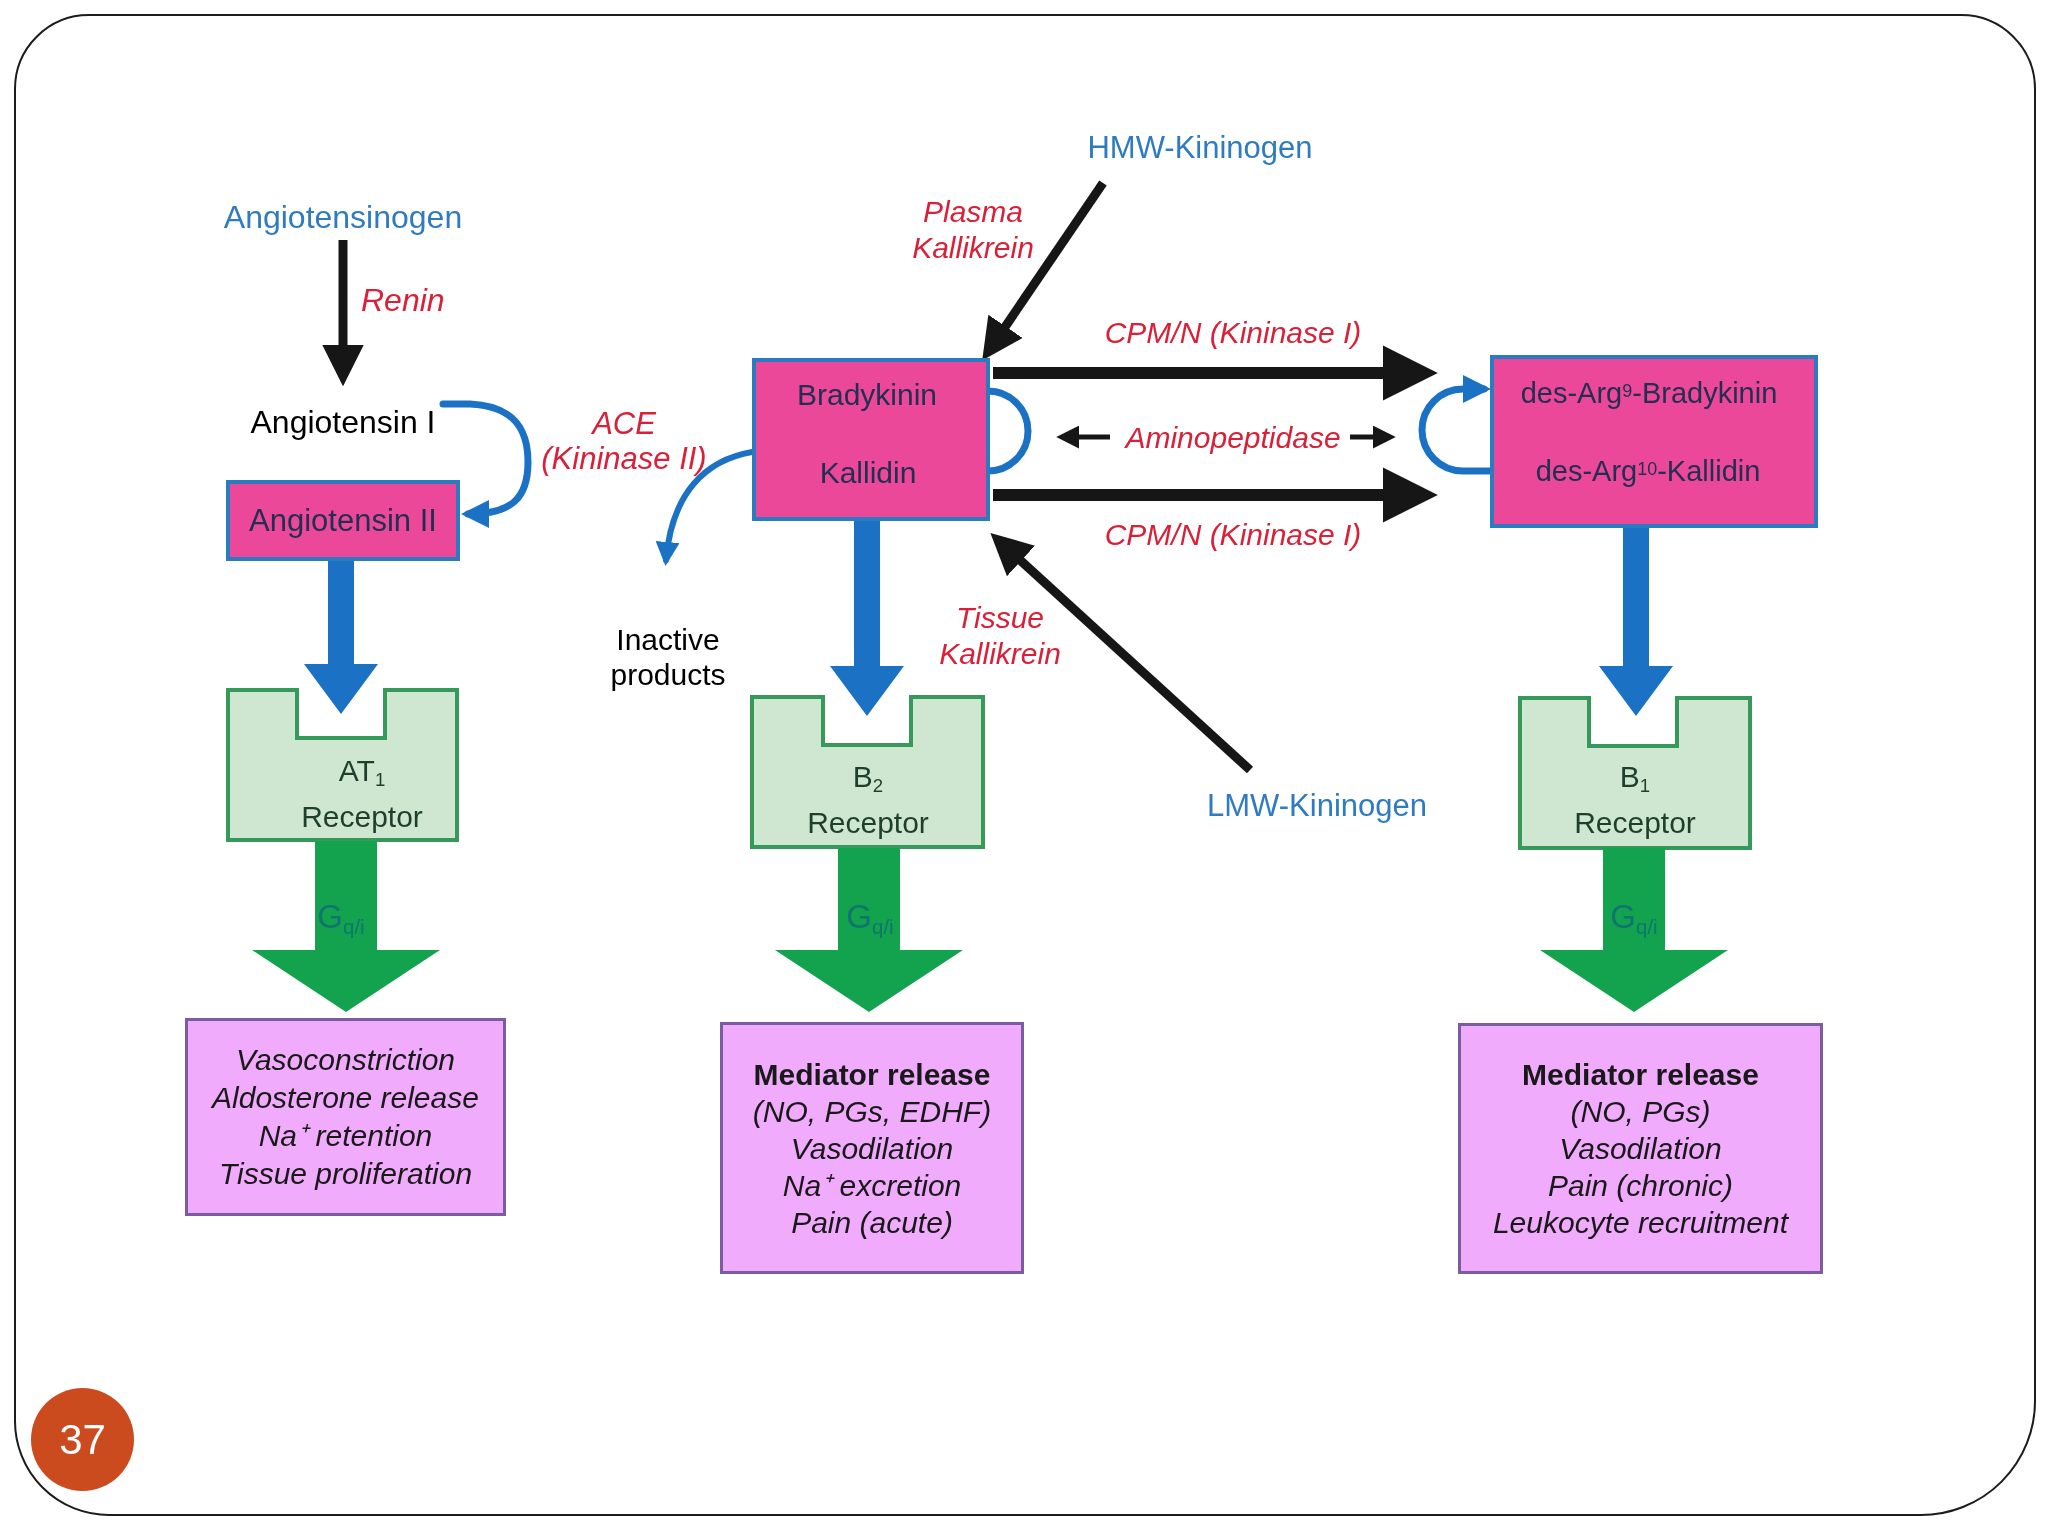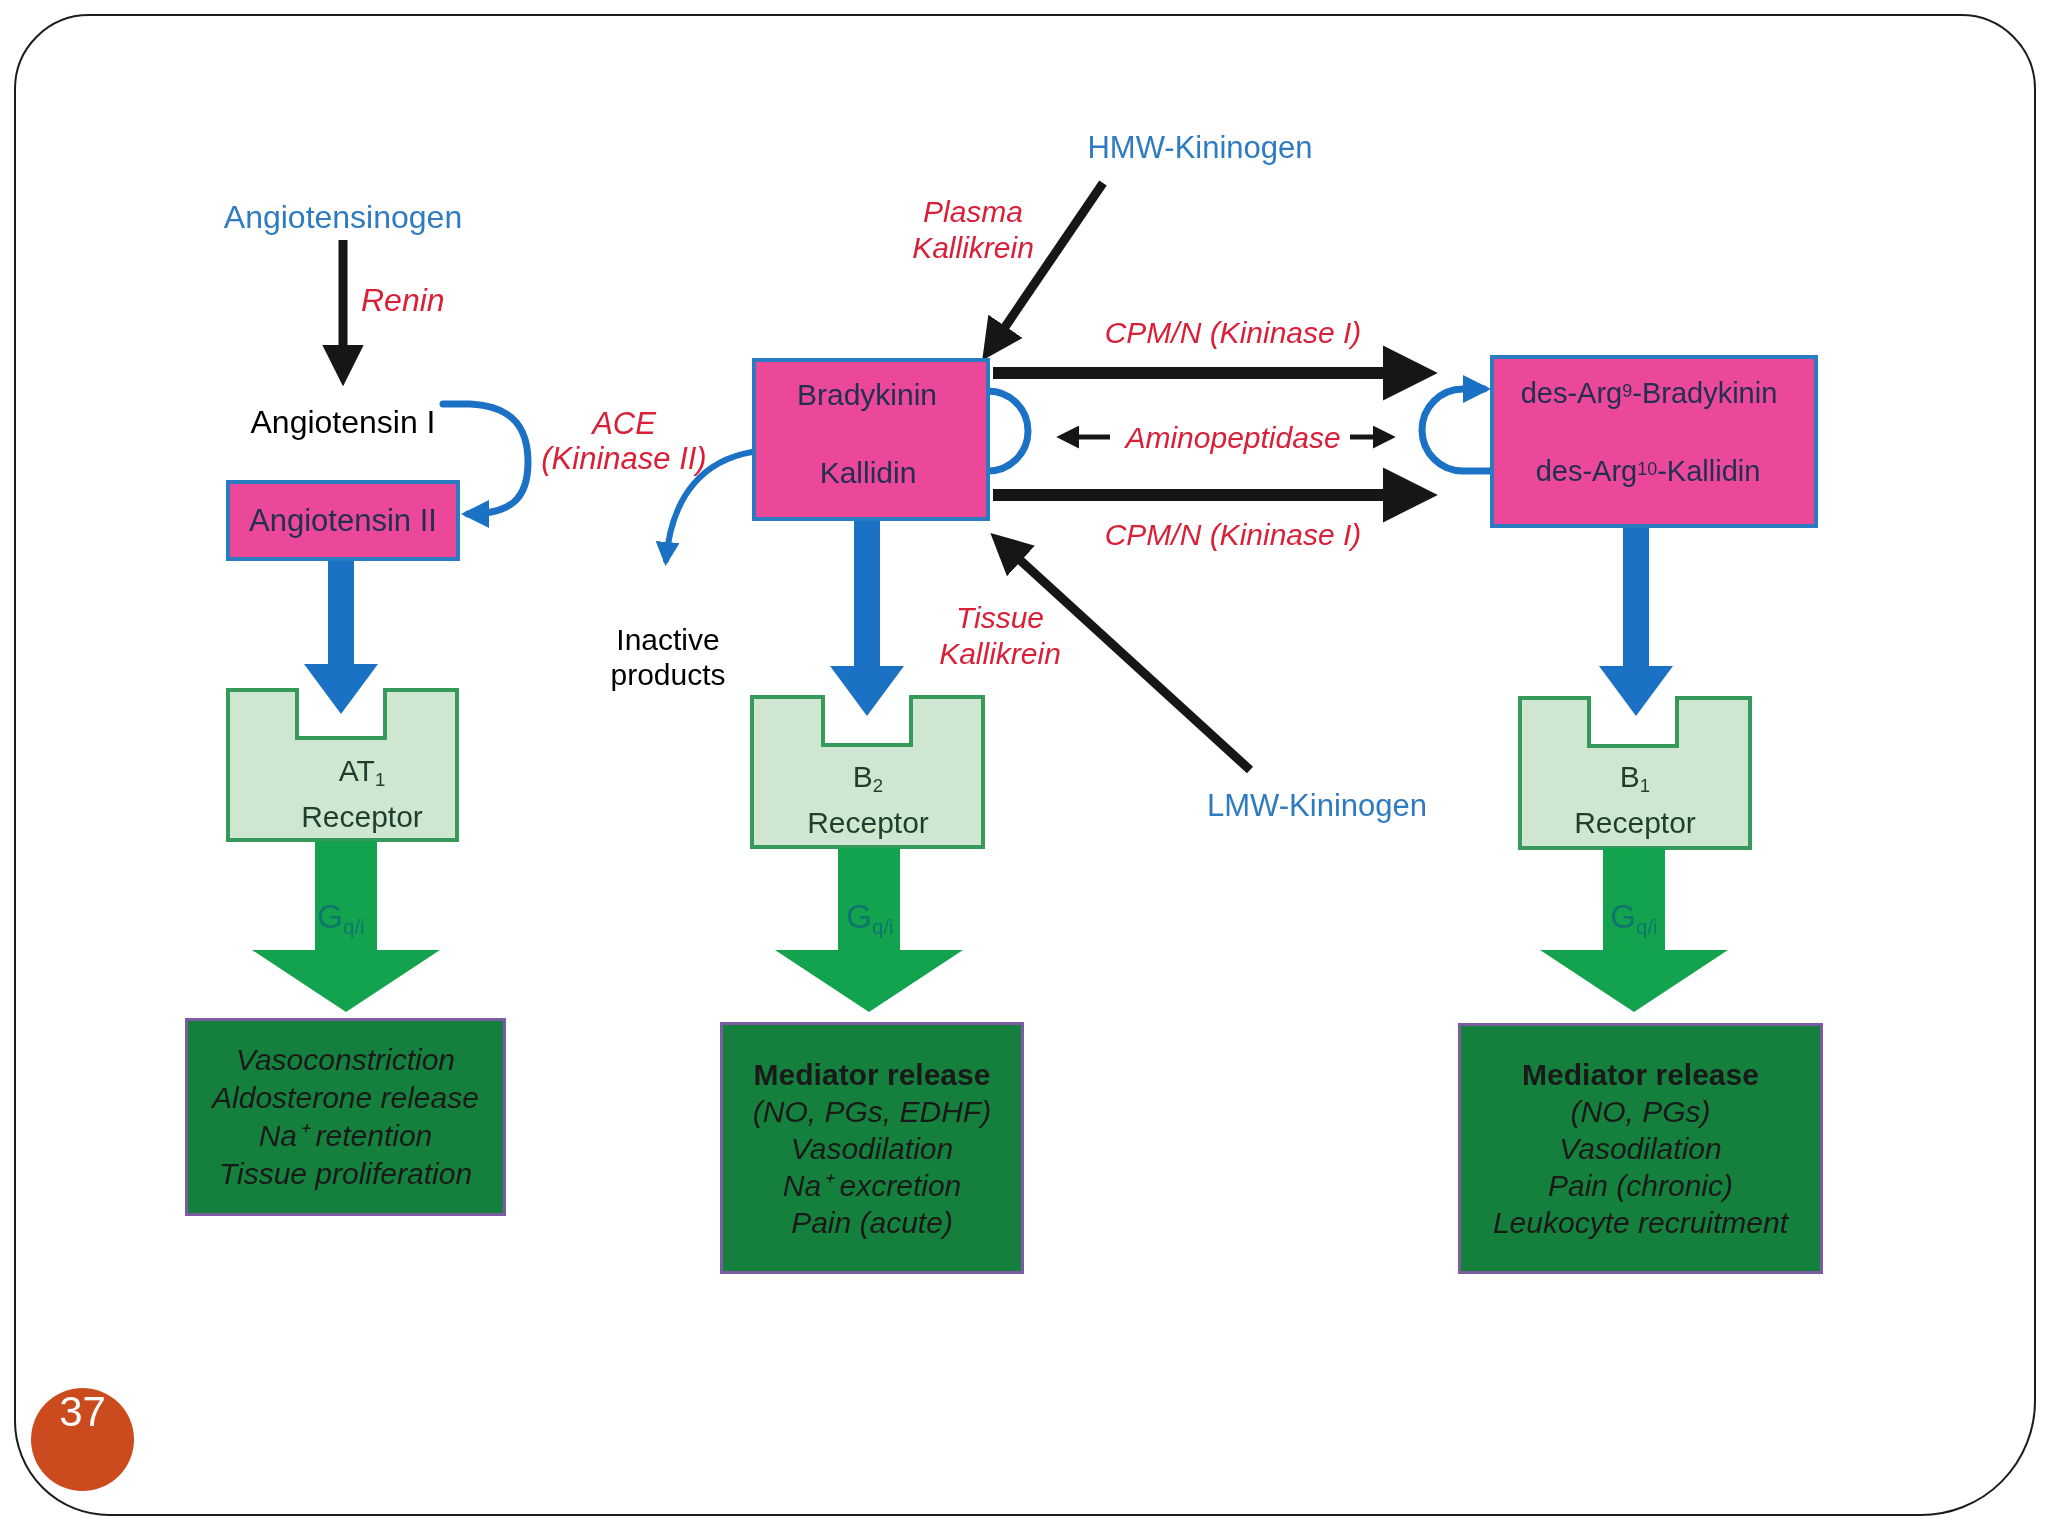--- a/index.html
+++ b/index.html
@@ -3,37 +3,37 @@
 <meta charset="utf-8">
 <style>
   html,body{margin:0;padding:0;background:#ffffff;}
   .page{position:relative;width:2048px;height:1536px;background:#fff;overflow:hidden;
         font-family:"Liberation Sans", sans-serif;color:#161616;}
   .slide-border{position:absolute;left:14px;top:14px;width:2018px;height:1498px;
         border:2px solid #1c1c1c;border-radius:75px 75px 115px 95px;z-index:0;}
   svg.overlay{position:absolute;left:0;top:0;z-index:1;}
   .box{position:absolute;z-index:2;display:flex;align-items:center;justify-content:center;text-align:center;}
   .bluebox{background:#ec4899;border:4px solid #2b7bc0;color:#232f52;}
-  .purplebox{background:#15803d;border:3px solid #7c5ca1;color:#191919;
+  .purplebox{background:#f0abfc;border:3px solid #7c5ca1;color:#191919;
         flex-direction:column;font-style:italic;font-size:30px;line-height:38px;}
   .purplebox .ptitle{font-style:normal;font-weight:700;}
   .lbl{position:absolute;white-space:nowrap;z-index:3;font-size:30px;}
   .cx{transform:translateX(-50%);}
   .c{text-align:center;}
   .blue{color:#2e7bc1;}
   .red{color:#d92038;font-style:italic;}
   .blk{color:#000000;margin-top:16px;}
   .navy{color:#232f52;}
   .rec{color:#1d3f2c;line-height:37px;}
   .glabel{color:#0f766e;font-size:33px;z-index:3;}
   sub.s{font-size:0.62em;vertical-align:-0.28em;}
   sup.s{font-size:0.62em;vertical-align:0.35em;}
   .caption{position:absolute;left:178px;font-size:46px;font-weight:700;font-style:italic;color:#111;z-index:3;white-space:nowrap;}
   .page-circle{position:absolute;left:31px;top:1388px;width:103px;height:103px;border-radius:50%;
-        background:#cb4b1e;display:flex;justify-content:center;
+        background:#cb4b1e;display:flex;align-items:center;justify-content:center;
         color:#fff;font-size:42px;z-index:4;}
 </style>
 </head>
 <body>
 
 <div class="page">
   <div class="slide-border"></div>
 
   <svg class="overlay" width="2048" height="1536" viewBox="0 0 2048 1536">
     <defs>

